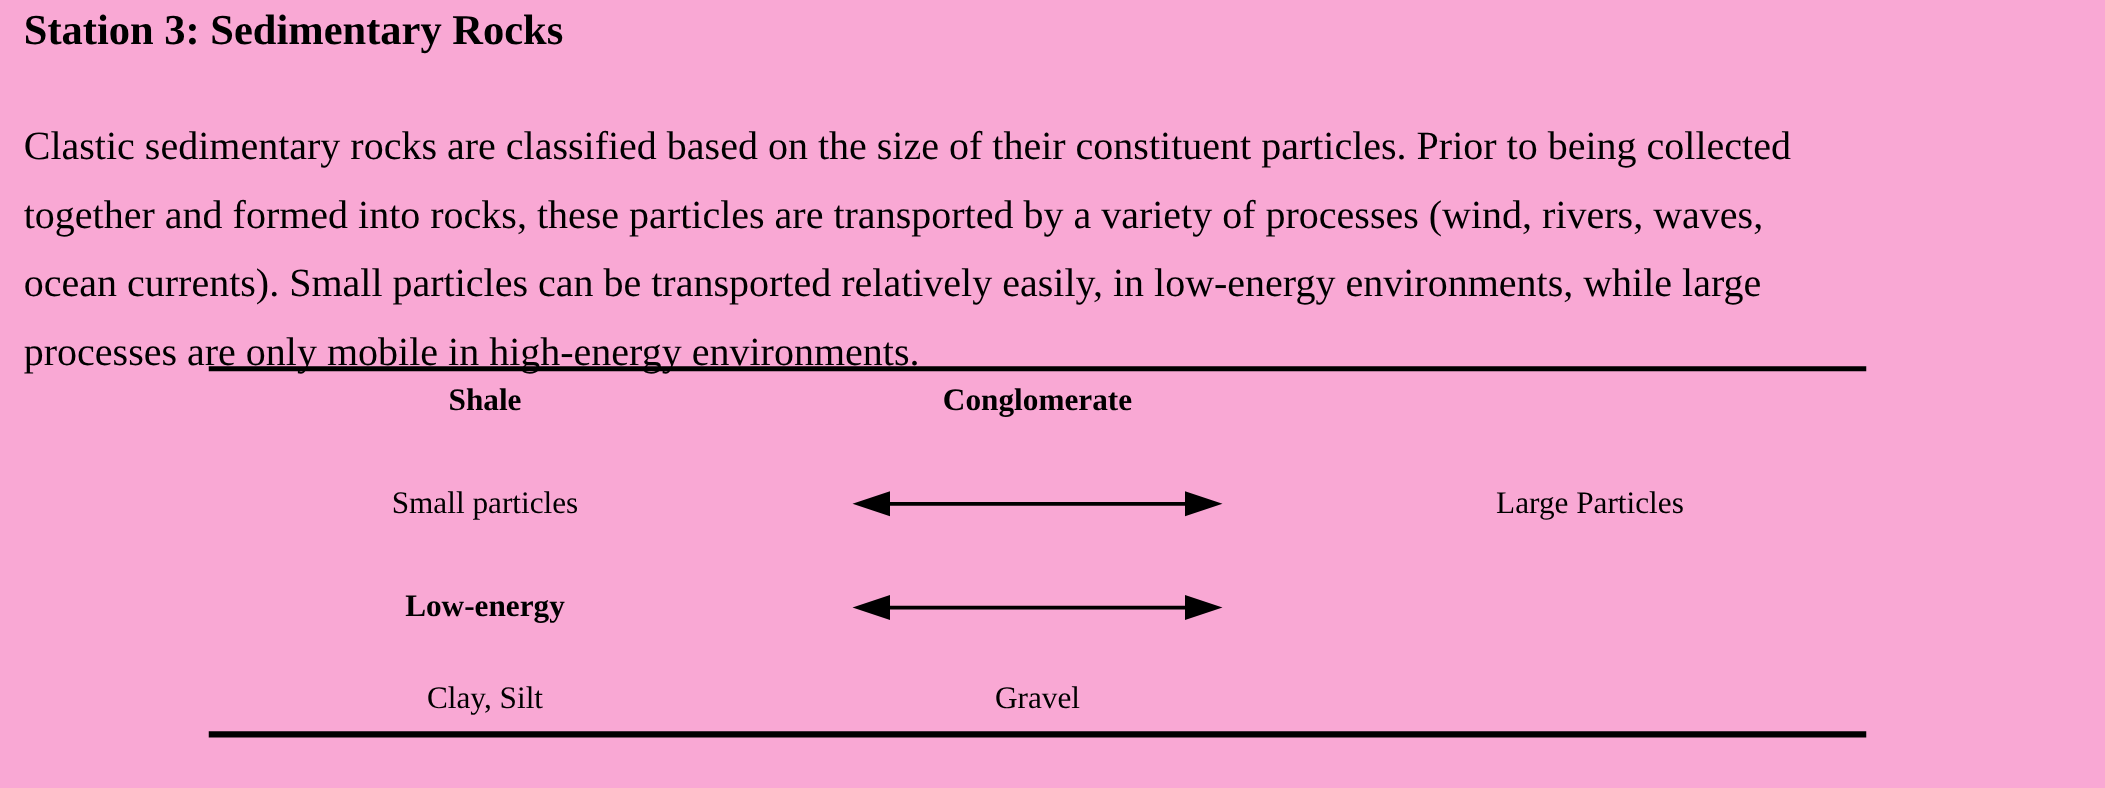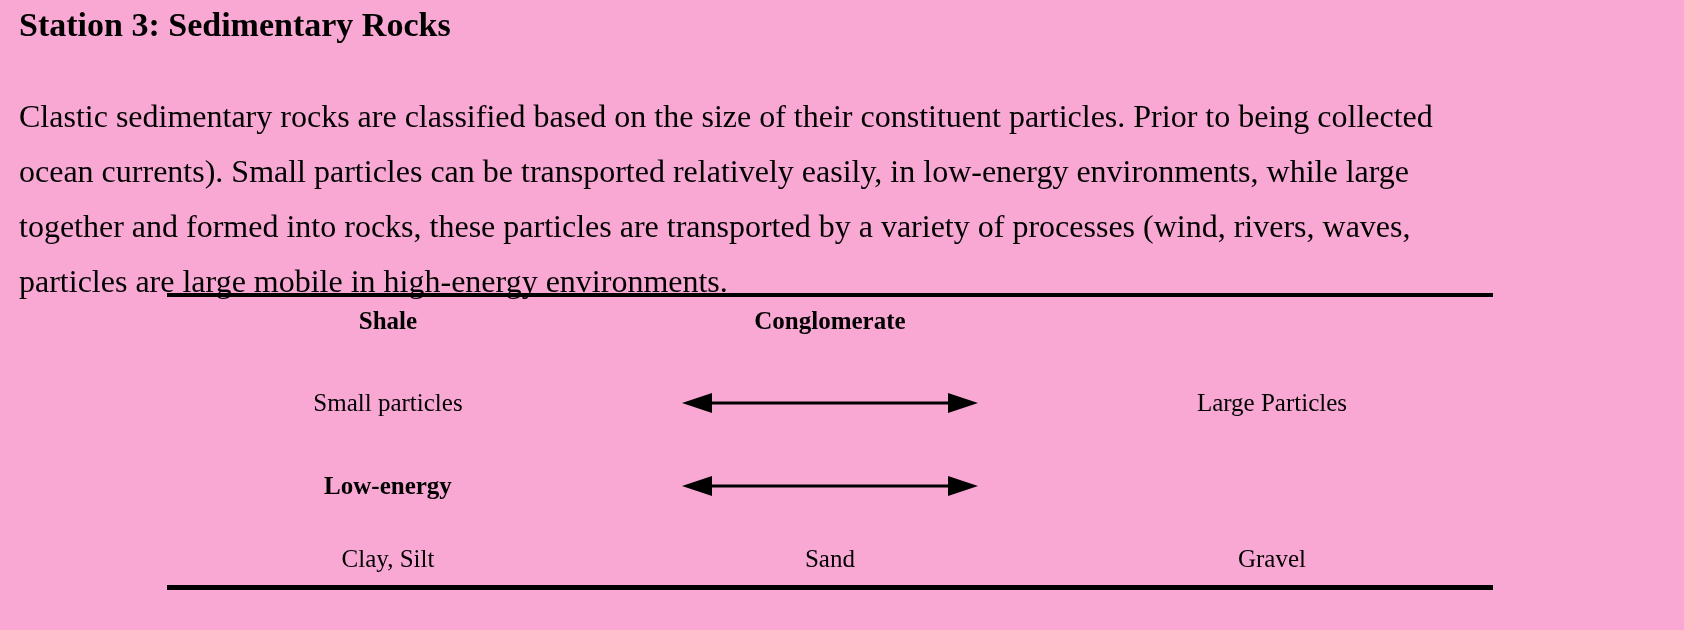--- a/index.html
+++ b/index.html
@@ -70,23 +70,23 @@
 </style>
 </head>
 <body>
 
 <div class="page">
 
   <div class="doc-title">Station 3: Sedimentary Rocks</div>
 
   <div class="paragraph">
     <div class="pline">Clastic sedimentary rocks are classified based on the size of their constituent particles. Prior to being collected</div>
+    <div class="pline">together and formed into rocks, these particles are transported by a variety of processes (wind, rivers, waves,</div>
     <div class="pline">ocean currents). Small particles can be transported relatively easily, in low-energy environments, while large</div>
-    <div class="pline">together and formed into rocks, these particles are transported by a variety of processes (wind, rivers, waves,</div>
-    <div class="pline">particles are large mobile in high-energy environments.</div>
+    <div class="pline">processes are only mobile in high-energy environments.</div>
   </div>
 
   <div class="rock-table">
 
     <div class="rule top"></div>
 
     <div class="trow header-row">
       <div class="cell">Shale</div>
       <div class="cell">Conglomerate</div>
     </div>
@@ -109,21 +109,20 @@
         <svg class="arrow-svg" width="300" height="40" viewBox="0 0 300 40">
           <line x1="24" y1="20" x2="276" y2="20" stroke="#000000" stroke-width="3"></line>
           <polygon points="2,20 32,10 32,30" fill="#000000"></polygon>
           <polygon points="298,20 268,10 268,30" fill="#000000"></polygon>
         </svg>
       </div>
     </div>
 
     <div class="trow row-3">
       <div class="cell">Clay, Silt</div>
-      <div class="cell">Sand</div>
       <div class="cell">Gravel</div>
     </div>
 
     <div class="rule bottom"></div>
 
   </div>
 
 </div>
 
 </body></html>

